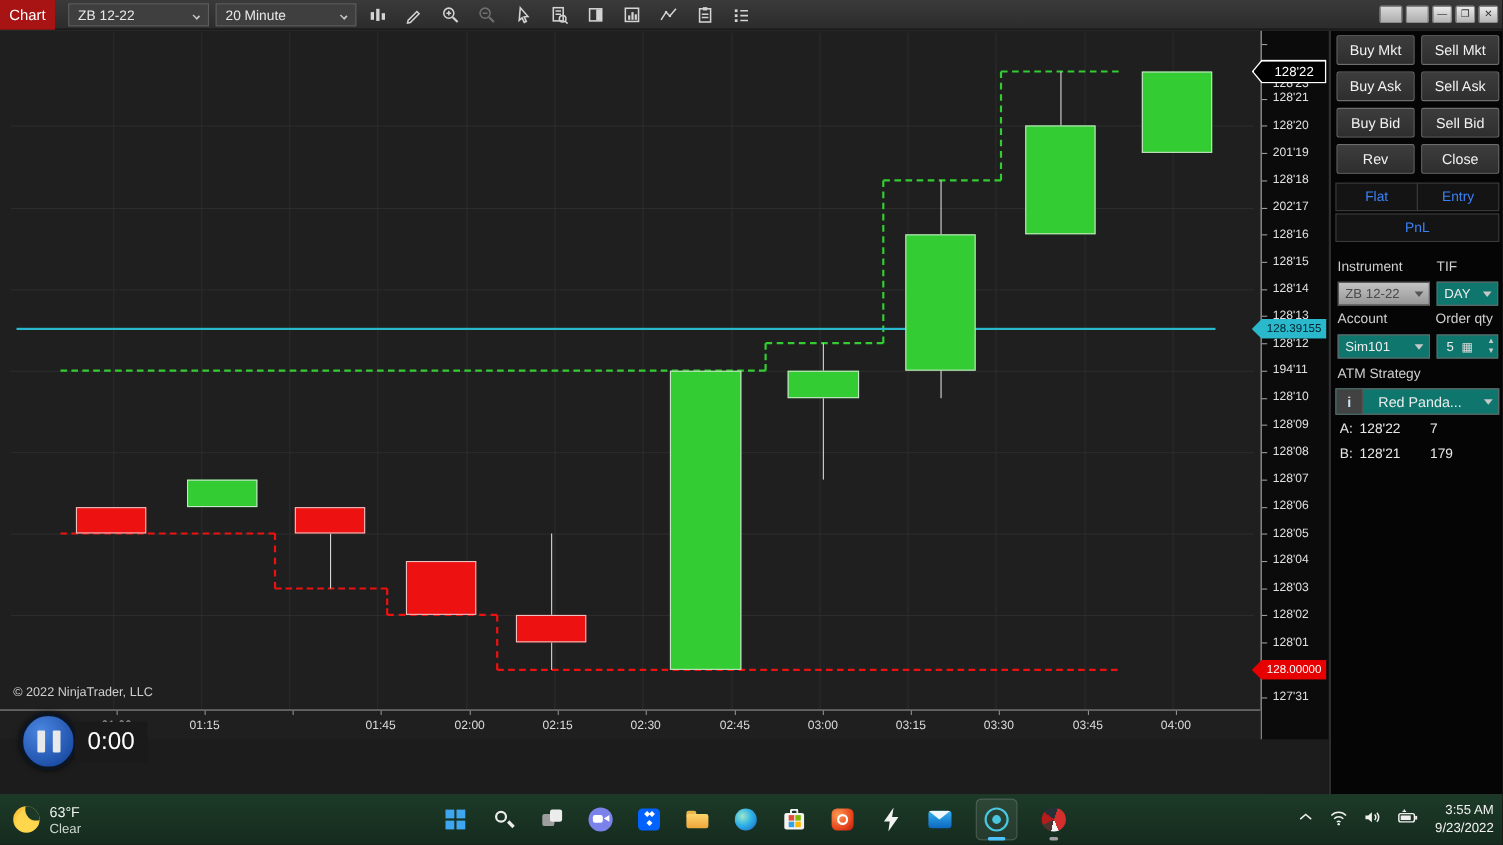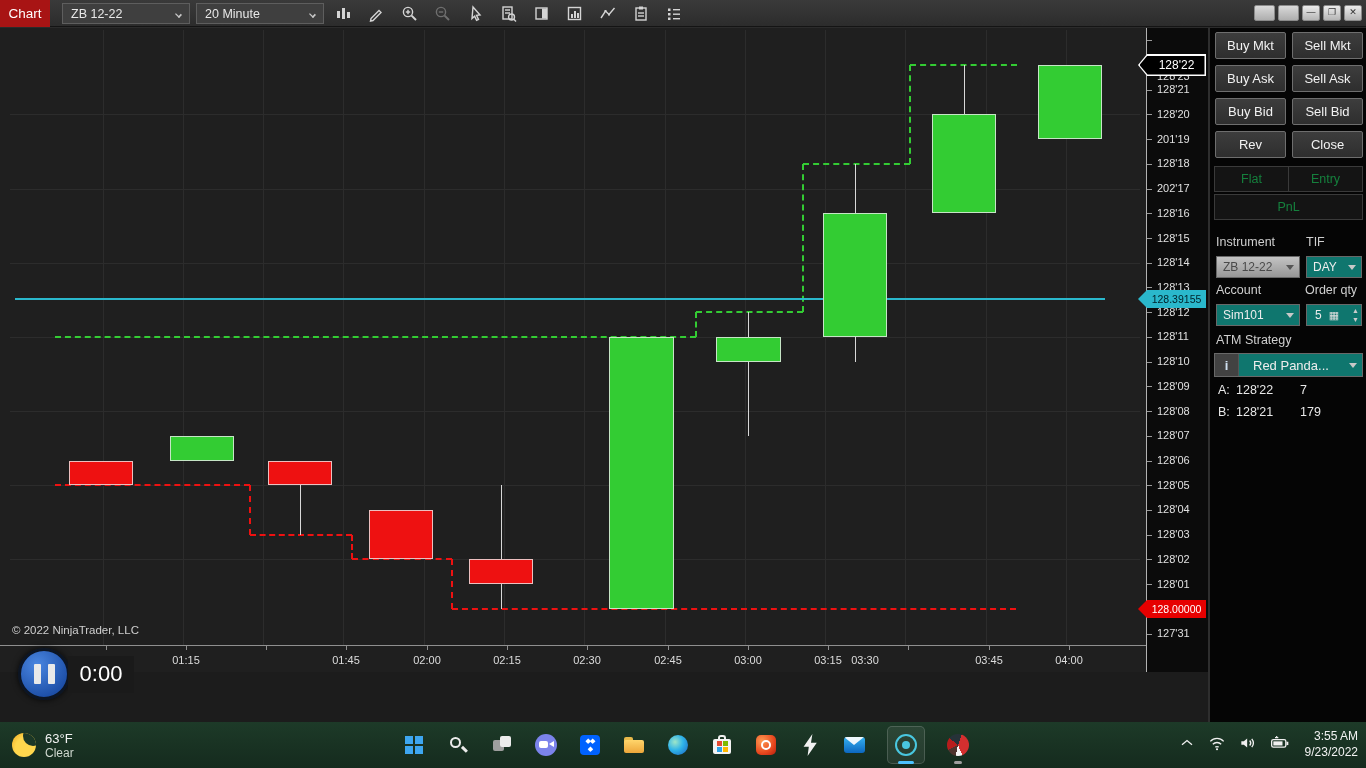--- a/index.html
+++ b/index.html
@@ -63,21 +63,21 @@
   .pause-bar { width:7px; height:20px; background:#e9e9e9; border-radius:1px; }
   #play-time { margin-left:-2px; width:66px; height:37px; background:#1a1a1a; color:#fff;
     font-size:22px; display:flex; align-items:center; justify-content:center; }
 
   
   #dom-panel { position:absolute; left:1208px; top:28px; width:158px; height:694px; background:#050505;
     border-left:2px solid #2e2e2e; color:#e5e5e5; }
   .obtn { position:absolute; width:71px; height:27px; background:linear-gradient(#3d3d3d,#2e2e2e);
     border:1px solid #6e6e6e; border-radius:2px; color:#f2f2f2; font-size:13px;
     display:flex; align-items:center; justify-content:center; }
-  .fbtn { position:absolute; height:26px; background:#141414; border:1px solid #3a3a3a; color:#15803d;
+  .fbtn { position:absolute; height:26px; background:#141414; border:1px solid #3a3a3a; color:#3b82f6;
     font-size:12.5px; display:flex; align-items:center; justify-content:center; }
   .plabel2 { position:absolute; font-size:12.5px; color:#cfcfcf; }
   .psel { position:absolute; height:22px; background:#0f766e; border:1px solid #686868; color:#ededed;
     font-size:12px; display:flex; align-items:center; padding:0 6px; }
   .psel .tri { position:absolute; right:5px; top:8px; width:0; height:0;
     border-left:4px solid transparent; border-right:4px solid transparent; border-top:5px solid #c8c8c8; }
   .psel.disabled { background:linear-gradient(#c3c3c3,#979797); color:#4a4a4a; }
   .psel.disabled .tri { border-top-color:#555; }
   .abrow { position:absolute; font-size:12.5px; color:#e8e8e8; }
   .abrow span { position:absolute; }
@@ -326,21 +326,21 @@
       <div class="plabel" style="top: 179px;">128'16</div>
       <div class="ptick" style="top: 210px;"></div>
       <div class="plabel" style="top: 204px;">128'15</div>
       <div class="ptick" style="top: 235px;"></div>
       <div class="plabel" style="top: 228px;">128'14</div>
       <div class="ptick" style="top: 259px;"></div>
       <div class="plabel" style="top: 253px;">128'13</div>
       <div class="ptick" style="top: 284px;"></div>
       <div class="plabel" style="top: 278px;">128'12</div>
       <div class="ptick" style="top: 309px;"></div>
-      <div class="plabel" style="top: 302px;">128'11</div>
+      <div class="plabel" style="top: 302px;">194'11</div>
       <div class="ptick" style="top: 334px;"></div>
       <div class="plabel" style="top: 327px;">128'10</div>
       <div class="ptick" style="top: 358px;"></div>
       <div class="plabel" style="top: 352px;">128'09</div>
       <div class="ptick" style="top: 383px;"></div>
       <div class="plabel" style="top: 377px;">128'08</div>
       <div class="ptick" style="top: 408px;"></div>
       <div class="plabel" style="top: 401px;">128'07</div>
       <div class="ptick" style="top: 433px;"></div>
       <div class="plabel" style="top: 426px;">128'06</div>
@@ -372,21 +372,21 @@
       <div class="tlabel" style="left: 507px;">02:15</div>
       <div class="ttick" style="left: 587px;"></div>
       <div class="tlabel" style="left: 587px;">02:30</div>
       <div class="ttick" style="left: 668px;"></div>
       <div class="tlabel" style="left: 668px;">02:45</div>
       <div class="ttick" style="left: 748px;"></div>
       <div class="tlabel" style="left: 748px;">03:00</div>
       <div class="ttick" style="left: 828px;"></div>
       <div class="tlabel" style="left: 828px;">03:15</div>
       <div class="ttick" style="left: 908px;"></div>
-      <div class="tlabel" style="left: 865px;">03:30</div>
+      <div class="tlabel" style="left: 908px;">03:30</div>
       <div class="ttick" style="left: 989px;"></div>
       <div class="tlabel" style="left: 989px;">03:45</div>
       <div class="ttick" style="left: 1069px;"></div>
       <div class="tlabel" style="left: 1069px;">04:00</div>
     </div>
   <div id="markers" class="abs" style="left:0;top:0;">
       <div class="marker" style="top: 54px; height: 22px; background: rgb(255, 255, 255);">
         <div class="inner" style="background: rgb(0, 0, 0);">
           <div class="txt" style="color: rgb(255, 255, 255); font-size: 12px;">128'22</div>
         </div>

